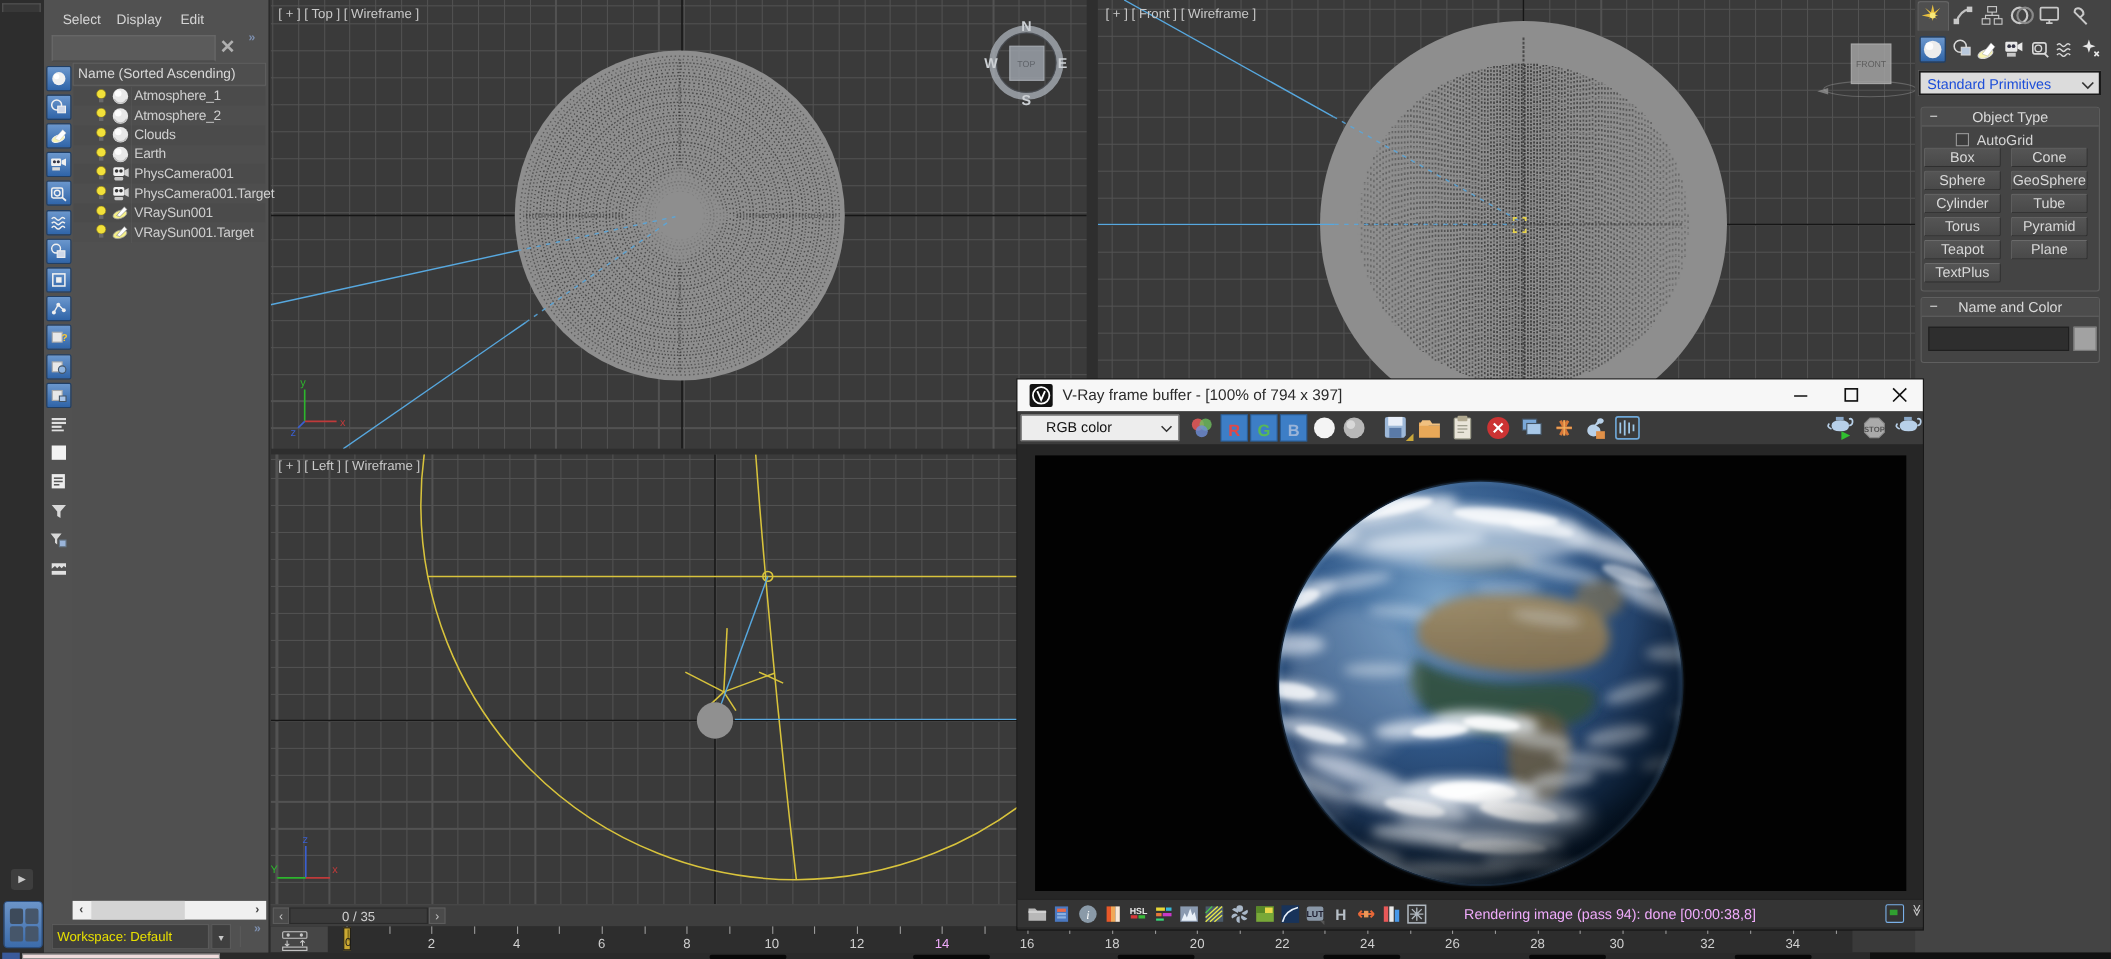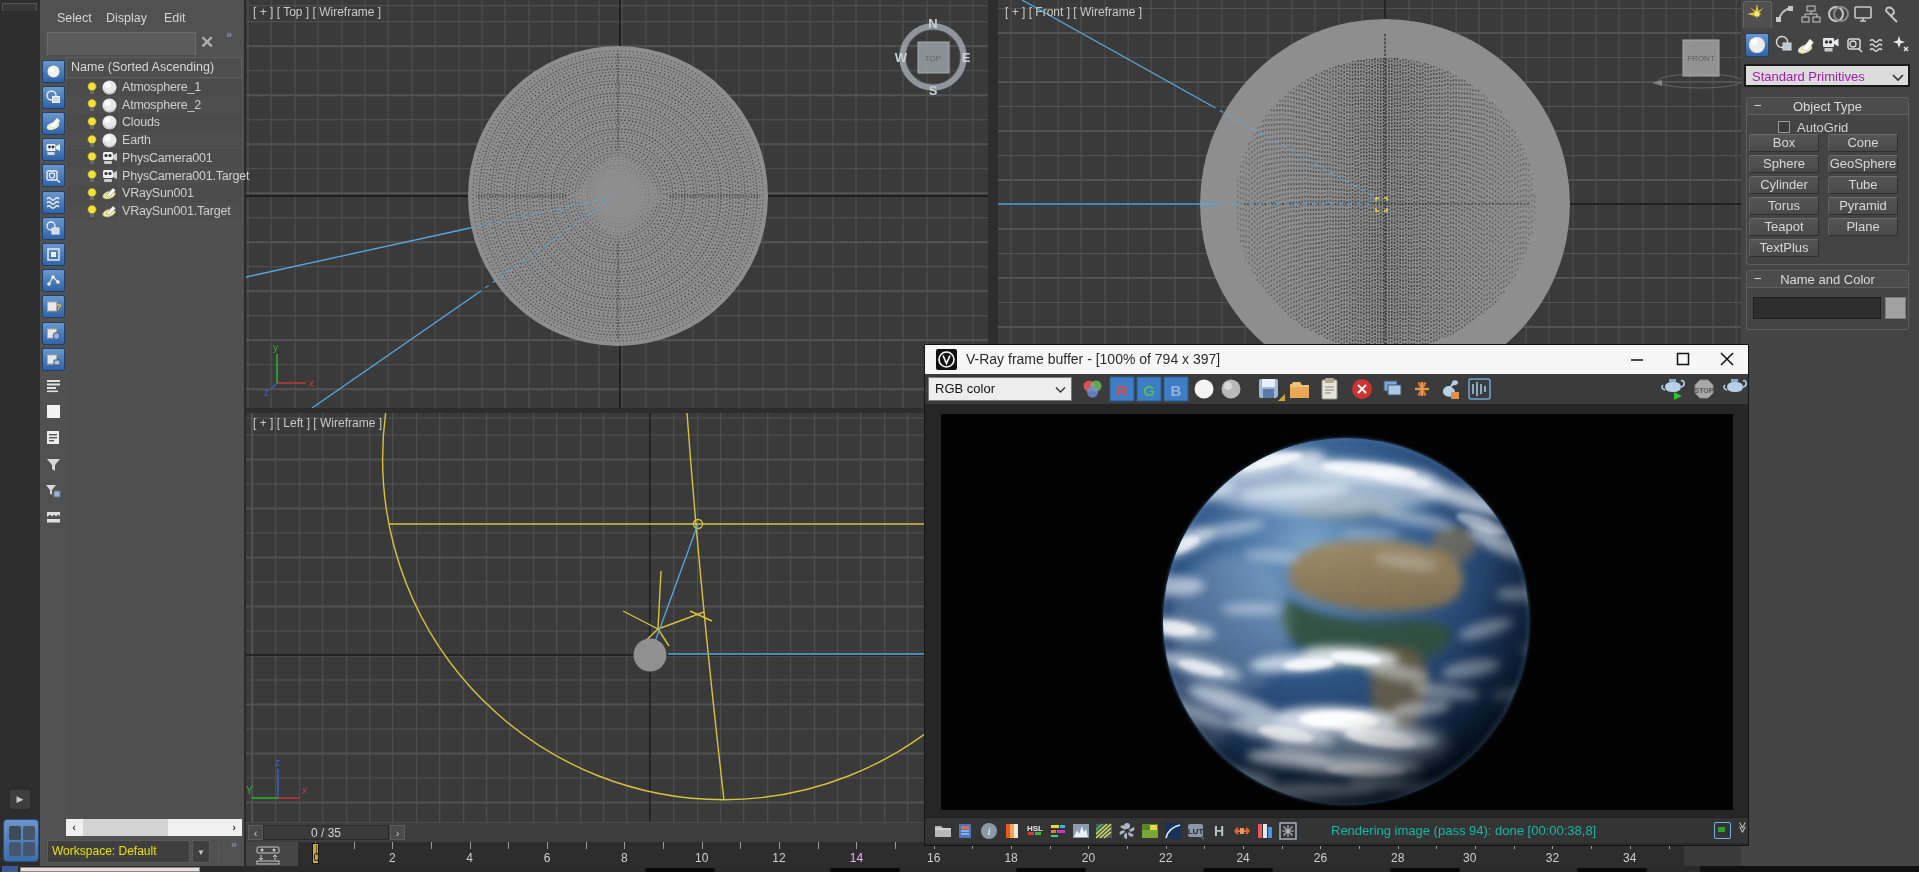--- a/index.html
+++ b/index.html
@@ -703,21 +703,21 @@
         <rect x="83.5" y="18" width="8" height="3.5" fill="#c8c8c8"></rect>
         <path d="M93,11 l4.5,-2.5 v8 l-4.5,-2.5 z" fill="#e8e8e8"></path>
     <rect x="107" y="9" width="12" height="10" rx="2" fill="none" stroke="#d8d8d8" stroke-width="1.5"></rect>
         <circle cx="112" cy="14" r="3" fill="none" stroke="#d8d8d8" stroke-width="1.3"></circle>
         <line x1="117" y1="18" x2="121" y2="22" stroke="#d8d8d8" stroke-width="1.6"></line>
     <path d="M129,11 q2,-2.5 4,0 t4,0 t4,0 M129,15.5 q2,-2.5 4,0 t4,0 t4,0 M129,20 q2,-2.5 4,0 t4,0 t4,0" fill="none" stroke="#d8d8d8" stroke-width="1.3"></path>
     <path d="M158,6 l1.5,4.5 4.5,1.5 -4.5,1.5 -1.5,4.5 -1.5,-4.5 -4.5,-1.5 4.5,-1.5 z" fill="#e8e8e8"></path>
         <path d="M163,17 l4,4 m-4,0 l4,-4" stroke="#e8e8e8" stroke-width="1.5"></path>
   </svg>
 
-  <div class="abs" style="left:3px; top:64px; width:166px; height:23px; background:#dcdcdc; border:2px solid #1a1a1a; color:#a21caf; font-size:13px; line-height:21px; padding-left:6px;">Standard Primitives
+  <div class="abs" style="left:3px; top:64px; width:166px; height:23px; background:#dcdcdc; border:2px solid #1a1a1a; color:#1d4ed8; font-size:13px; line-height:21px; padding-left:6px;">Standard Primitives
     <svg class="abs" style="right:4px; top:7px;" width="12" height="9">
           <path d="M1,2 l5,5 5,-5" fill="none" stroke="#333" stroke-width="1.6"></path>
         </svg>
   </div>
 
   <div class="abs" style="left:5px; top:97px; width:163px; height:168px; border:1px solid #5f5f5f; border-radius:3px;">
     <div class="abs" style="left:0; top:0; width:161px; height:17px; background:#4c4c4c; border-bottom:1px solid #5f5f5f; font-size:13px; color:#dadada;">
       <span class="abs" style="left:7px; top:0px;">−</span>
       <span class="abs" style="left:0; width:161px; text-align:center; top:1px;">Object Type</span>
     </div>
@@ -761,21 +761,21 @@
           </svg></div>
     <div class="abs" style="left:748px; top:4px; width:20px; height:20px;"><svg width="20" height="20">
             <rect x="4.5" y="4.5" width="11" height="11" fill="none" stroke="#111" stroke-width="1.5"></rect>
           </svg></div>
     <div class="abs" style="left:792px; top:4px; width:20px; height:20px;"><svg width="20" height="20">
             <path d="M4,4 L16,16 M16,4 L4,16" stroke="#111" stroke-width="1.5"></path>
           </svg></div>
   </div>
 
   <div class="abs" style="left:0; top:29px; width:823px; height:30px; background:#3b3b3b;">
-    <div class="abs" style="left:3px; top:3px; width:144px; height:24px; background:#ededed; border:1px solid #7a7a7a; font-size:13px; color:#111; line-height:22px; padding-left:6px;">RGB color
+    <div class="abs" style="left:3px; top:3px; width:144px; height:24px; background:#ededed; border:1px solid #7a7a7a; font-size:13px; color:#111; line-height:22px; padding-left:22px;">RGB color
       <svg class="abs" style="right:5px; top:8px;" width="11" height="8">
             <path d="M1,1.5 l4.5,4.5 4.5,-4.5" fill="none" stroke="#333" stroke-width="1.4"></path>
           </svg>
     </div>
     <svg class="abs" style="left:152px; top:0;" width="420" height="30" viewBox="0 0 420 30">
       <circle cx="12" cy="12" r="5.5" fill="#e05858" opacity="0.9"></circle>
           <circle cx="19" cy="12" r="5.5" fill="#6fbf5f" opacity="0.8"></circle>
           <circle cx="15.5" cy="18" r="5.5" fill="#6f8fd8" opacity="0.8"></circle>
       <rect x="33" y="3" width="24" height="24" fill="#3d7ec6" stroke="#2a5c94"></rect>
           <text x="45" y="22" font-size="15" font-weight="bold" fill="#e04848" text-anchor="middle">R</text>
@@ -1012,21 +1012,21 @@
         </svg>
     <svg class="abs" style="left:330px; top:3px;" width="20" height="20" viewBox="0 0 20 20">
           <rect x="3" y="3" width="4" height="14" fill="#e85858"></rect>
           <rect x="8" y="3" width="4" height="14" fill="#e8e8e8"></rect>
           <rect x="13" y="6" width="4" height="11" fill="#4898e8"></rect>
         </svg>
     <svg class="abs" style="left:353px; top:3px;" width="20" height="20" viewBox="0 0 20 20">
           <rect x="2" y="2" width="16" height="16" fill="none" stroke="#b0b8c0" stroke-width="1.4"></rect>
           <path d="M10,4 v12 M4,10 h12 M5.5,5.5 l9,9 M14.5,5.5 l-9,9" stroke="#b0b8c0" stroke-width="1.2"></path>
         </svg>
-    <div class="abs" style="left:406px; top:5px; font-size:13px; color:#14b8a6;">Rendering image (pass 94): done [00:00:38,8]</div>
+    <div class="abs" style="left:406px; top:5px; font-size:13px; color:#f0abfc;">Rendering image (pass 94): done [00:00:38,8]</div>
     <div class="abs" style="left:789px; top:4px; width:17px; height:17px; border:1.5px solid #7ab0e8; border-radius:2px;">
           <div class="abs" style="left:3px; top:4px; width:7px; height:5px; background:#30a030;"></div>
         </div>
     <div class="abs" style="left:812px; top:3px; color:#c8c8c8; font-size:11px; transform:rotate(90deg);">≫</div>
   </div>
 </div>
 
 <div class="abs" style="left:0; top:866px; width:1919px; height:6px; background:#2a2a2a;">
   <div class="abs" style="left:2px; top:0px; width:16px; height:6px; background:#3a5a9a;"></div>
   <div class="abs" style="left:20px; top:1px; width:180px; height:5px; background:#f0dcdc; border:1px solid #888;"></div>

